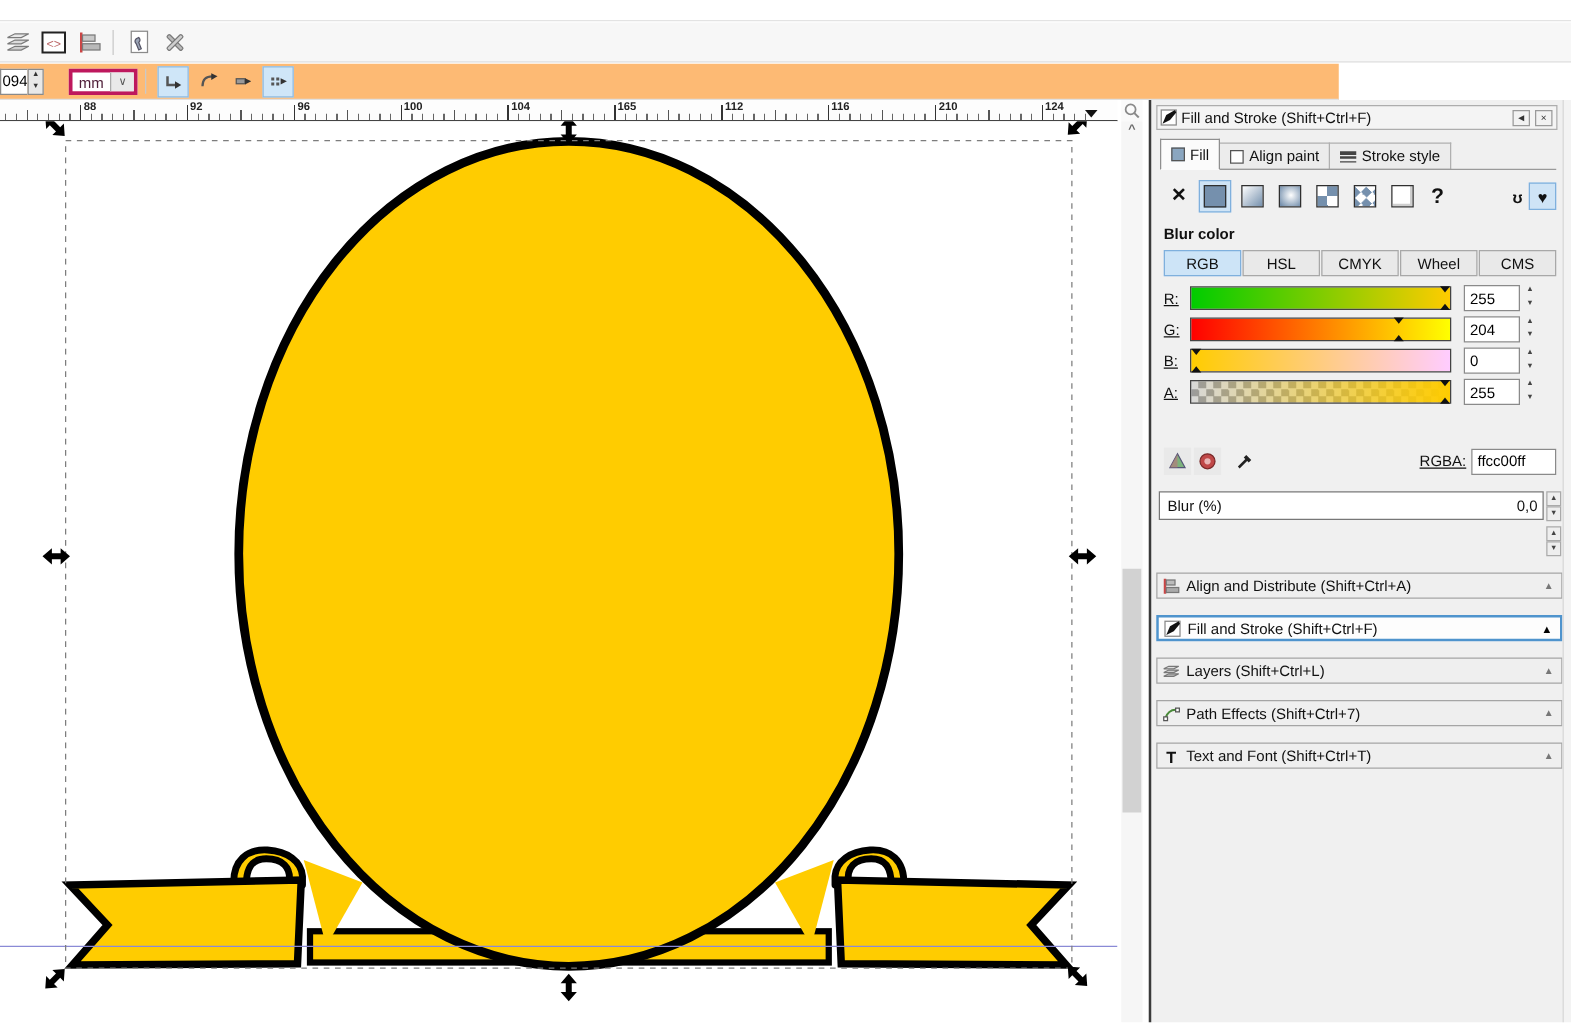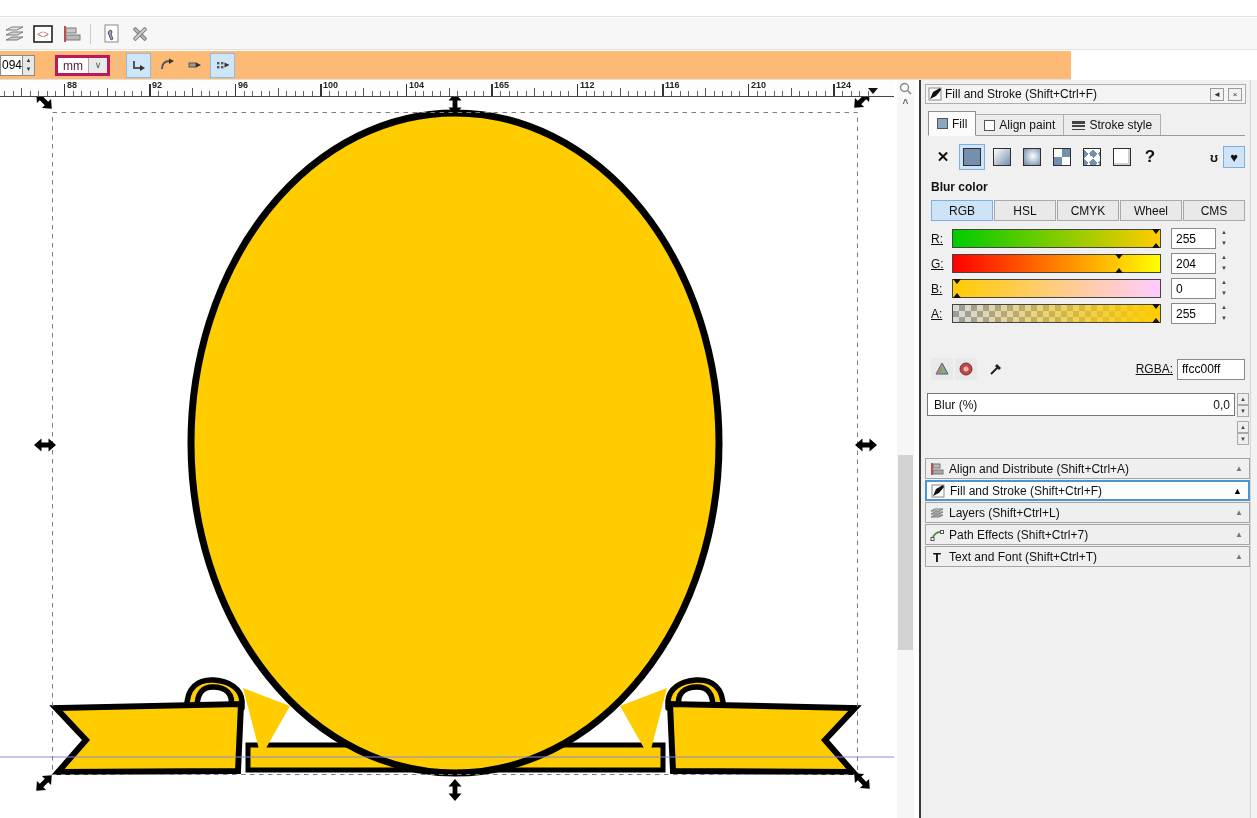--- a/index.html
+++ b/index.html
@@ -121,21 +121,21 @@
   .hbar { position:absolute; left:6px; width:308px; height:23px; border:1px solid #777; background:#fff; display:flex; align-items:center; font-size:12px; }
   .hbar .hb-label { margin-left:6px; }
   .hbar .hb-val { margin-left:auto; margin-right:4px; }
   .blur-bar { top:313px; }
   .opacity-bar { top:341px; background:linear-gradient(#c6cfd6,#a8b5bf); border:1px solid #5e6d78; box-shadow:inset 0 0 0 1px #8fa0ab; }
   .hbar-spin { position:absolute; left:316px; width:12px; height:23px; display:flex; flex-direction:column; }
   .hbar-spin span { flex:1; font-size:6px; line-height:10px; text-align:center; color:#444; background:#eee; border:1px solid #aaa; }
   .bs1 { top:313px; } .bs2 { top:341px; }
 
   .dock-list { position:absolute; left:4px; top:378px; width:325px; }
-  .dock-row { position:relative; height:21px; margin-bottom:1px; background:#efefef; border:1px solid #a5a5a5; display:flex; align-items:center; font-size:12px; }
+  .dock-row { position:relative; height:21px; margin-bottom:13px; background:#efefef; border:1px solid #a5a5a5; display:flex; align-items:center; font-size:12px; }
   .dock-row.active { background:#fdfdfd; border:2px solid #4f94cd; }
   .dock-ico { width:16px; margin:0 4px 0 3px; display:flex; align-items:center; justify-content:center; }
   .dock-arrow { margin-left:auto; margin-right:6px; font-size:8px; color:#777; }
   .dock-row.active .dock-arrow { color:#000; font-size:9px; }
 
   svg text { font-family:"Liberation Sans",sans-serif; }
 </style>
 </head>
 <body>
 

